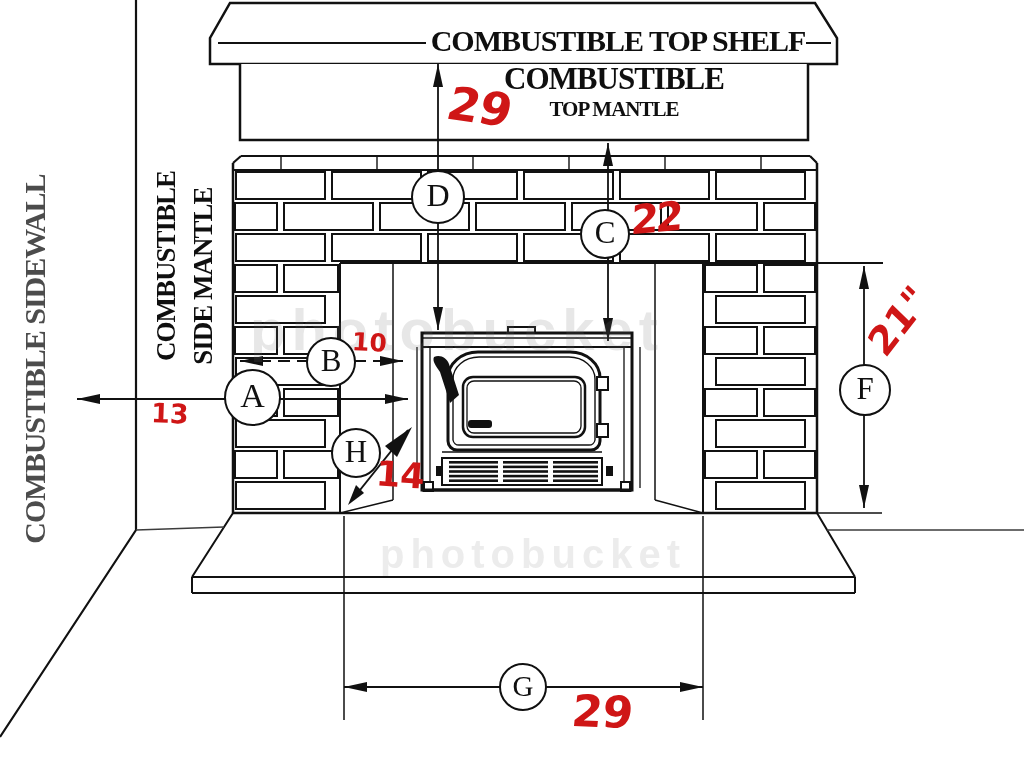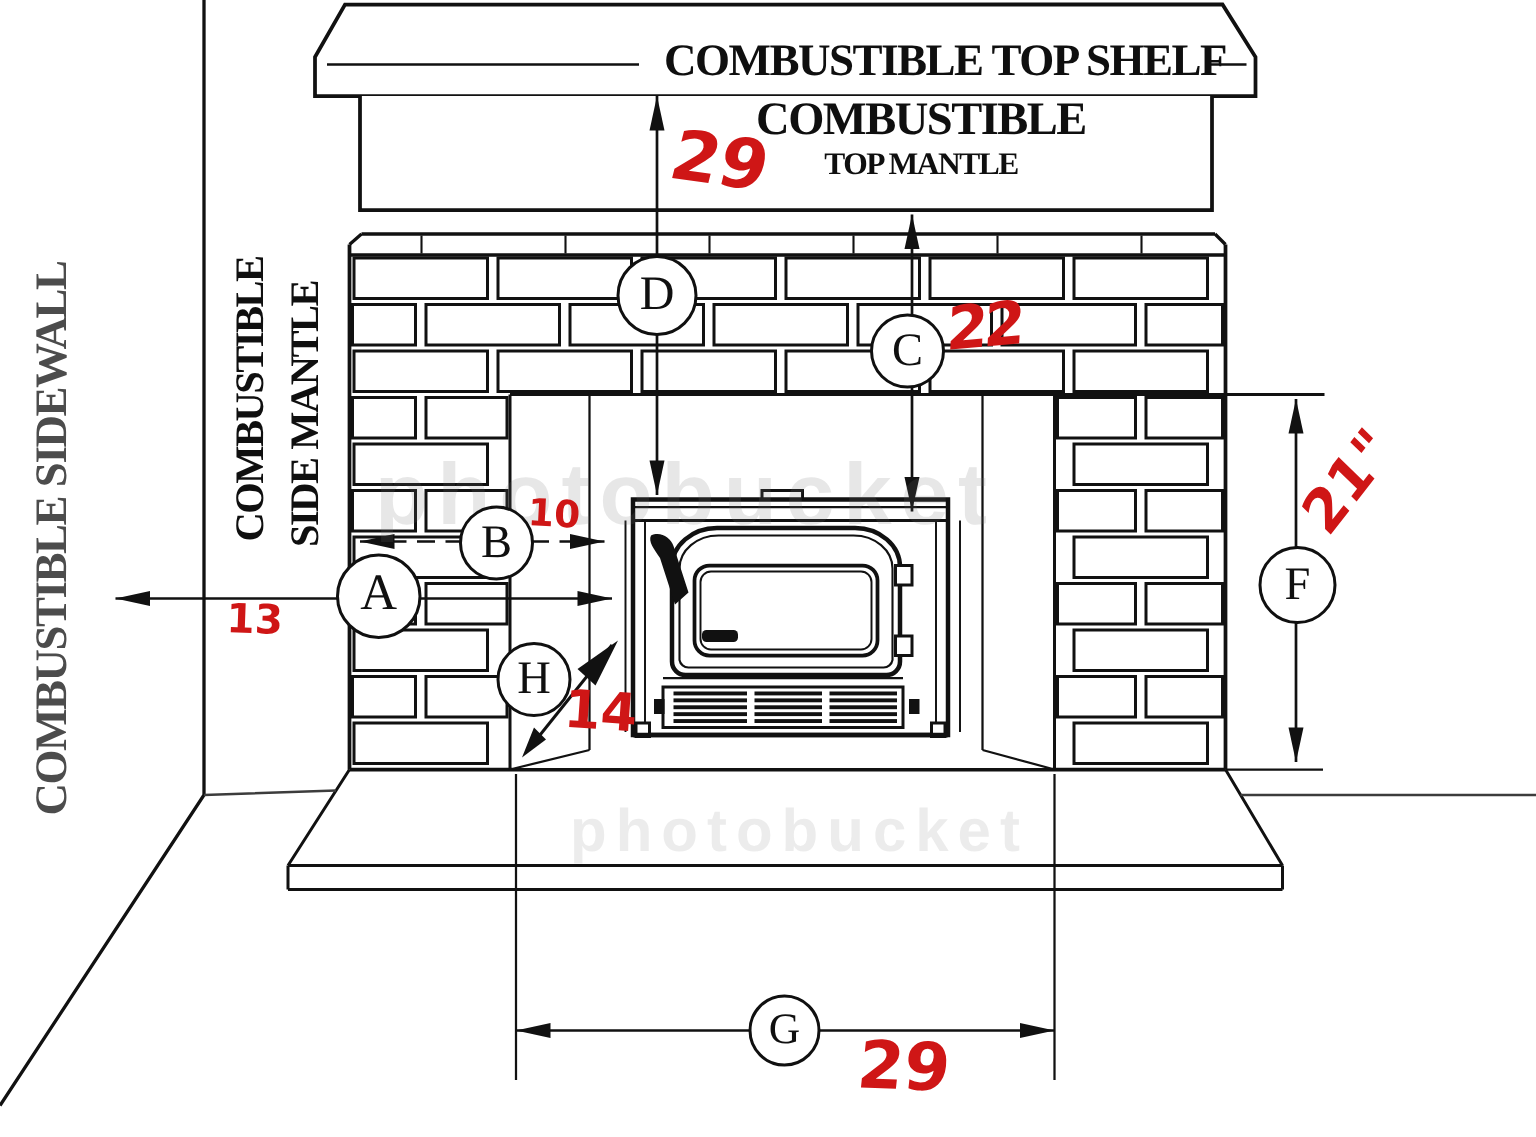--- a/index.html
+++ b/index.html
@@ -1,20 +1,20 @@
 <!DOCTYPE html>
 <html><head>
 <meta charset="utf-8">
 <style>
   html,body{margin:0;padding:0;background:#fff;}
   #stage{position:relative;width:1024px;height:758px;background:#ffffff;overflow:hidden;
          font-family:"Liberation Serif", serif;}
   #linework{position:absolute;left:0;top:0;}
   .lbl{position:absolute;color:#0f0f0f;font-weight:700;text-align:center;white-space:nowrap;}
-  .lbl-top-shelf{left:440px;top:24px;width:380px;font-size:30px;letter-spacing:-1px;}
+  .lbl-top-shelf{left:428px;top:24px;width:380px;font-size:30px;letter-spacing:-1px;}
   .lbl-mantle1{left:464px;top:61px;width:300px;font-size:31px;letter-spacing:-1px;}
   .lbl-mantle2{left:464px;top:97px;width:300px;font-size:21px;letter-spacing:-1px;}
   .vert{transform:rotate(-90deg);transform-origin:center;}
   .lbl-sidewall{left:-156px;top:341px;width:384px;height:36px;font-size:30px;color:#4c4c4c;letter-spacing:-1px;}
   .lbl-sidemantle1{left:34px;top:251px;width:264px;height:30px;font-size:27px;letter-spacing:-1px;}
   .lbl-sidemantle2{left:71px;top:261px;width:264px;height:30px;font-size:27px;letter-spacing:-1px;}
   .circ{position:absolute;background:#fff;border:2.5px solid #101010;border-radius:50%;
         color:#101010;text-align:center;font-weight:500;}
   .circ-A{left:224px;top:369px;width:53px;height:53px;font-size:34px;line-height:50px;}
   .circ-B{left:306px;top:337px;width:46px;height:46px;font-size:31px;line-height:44px;}

